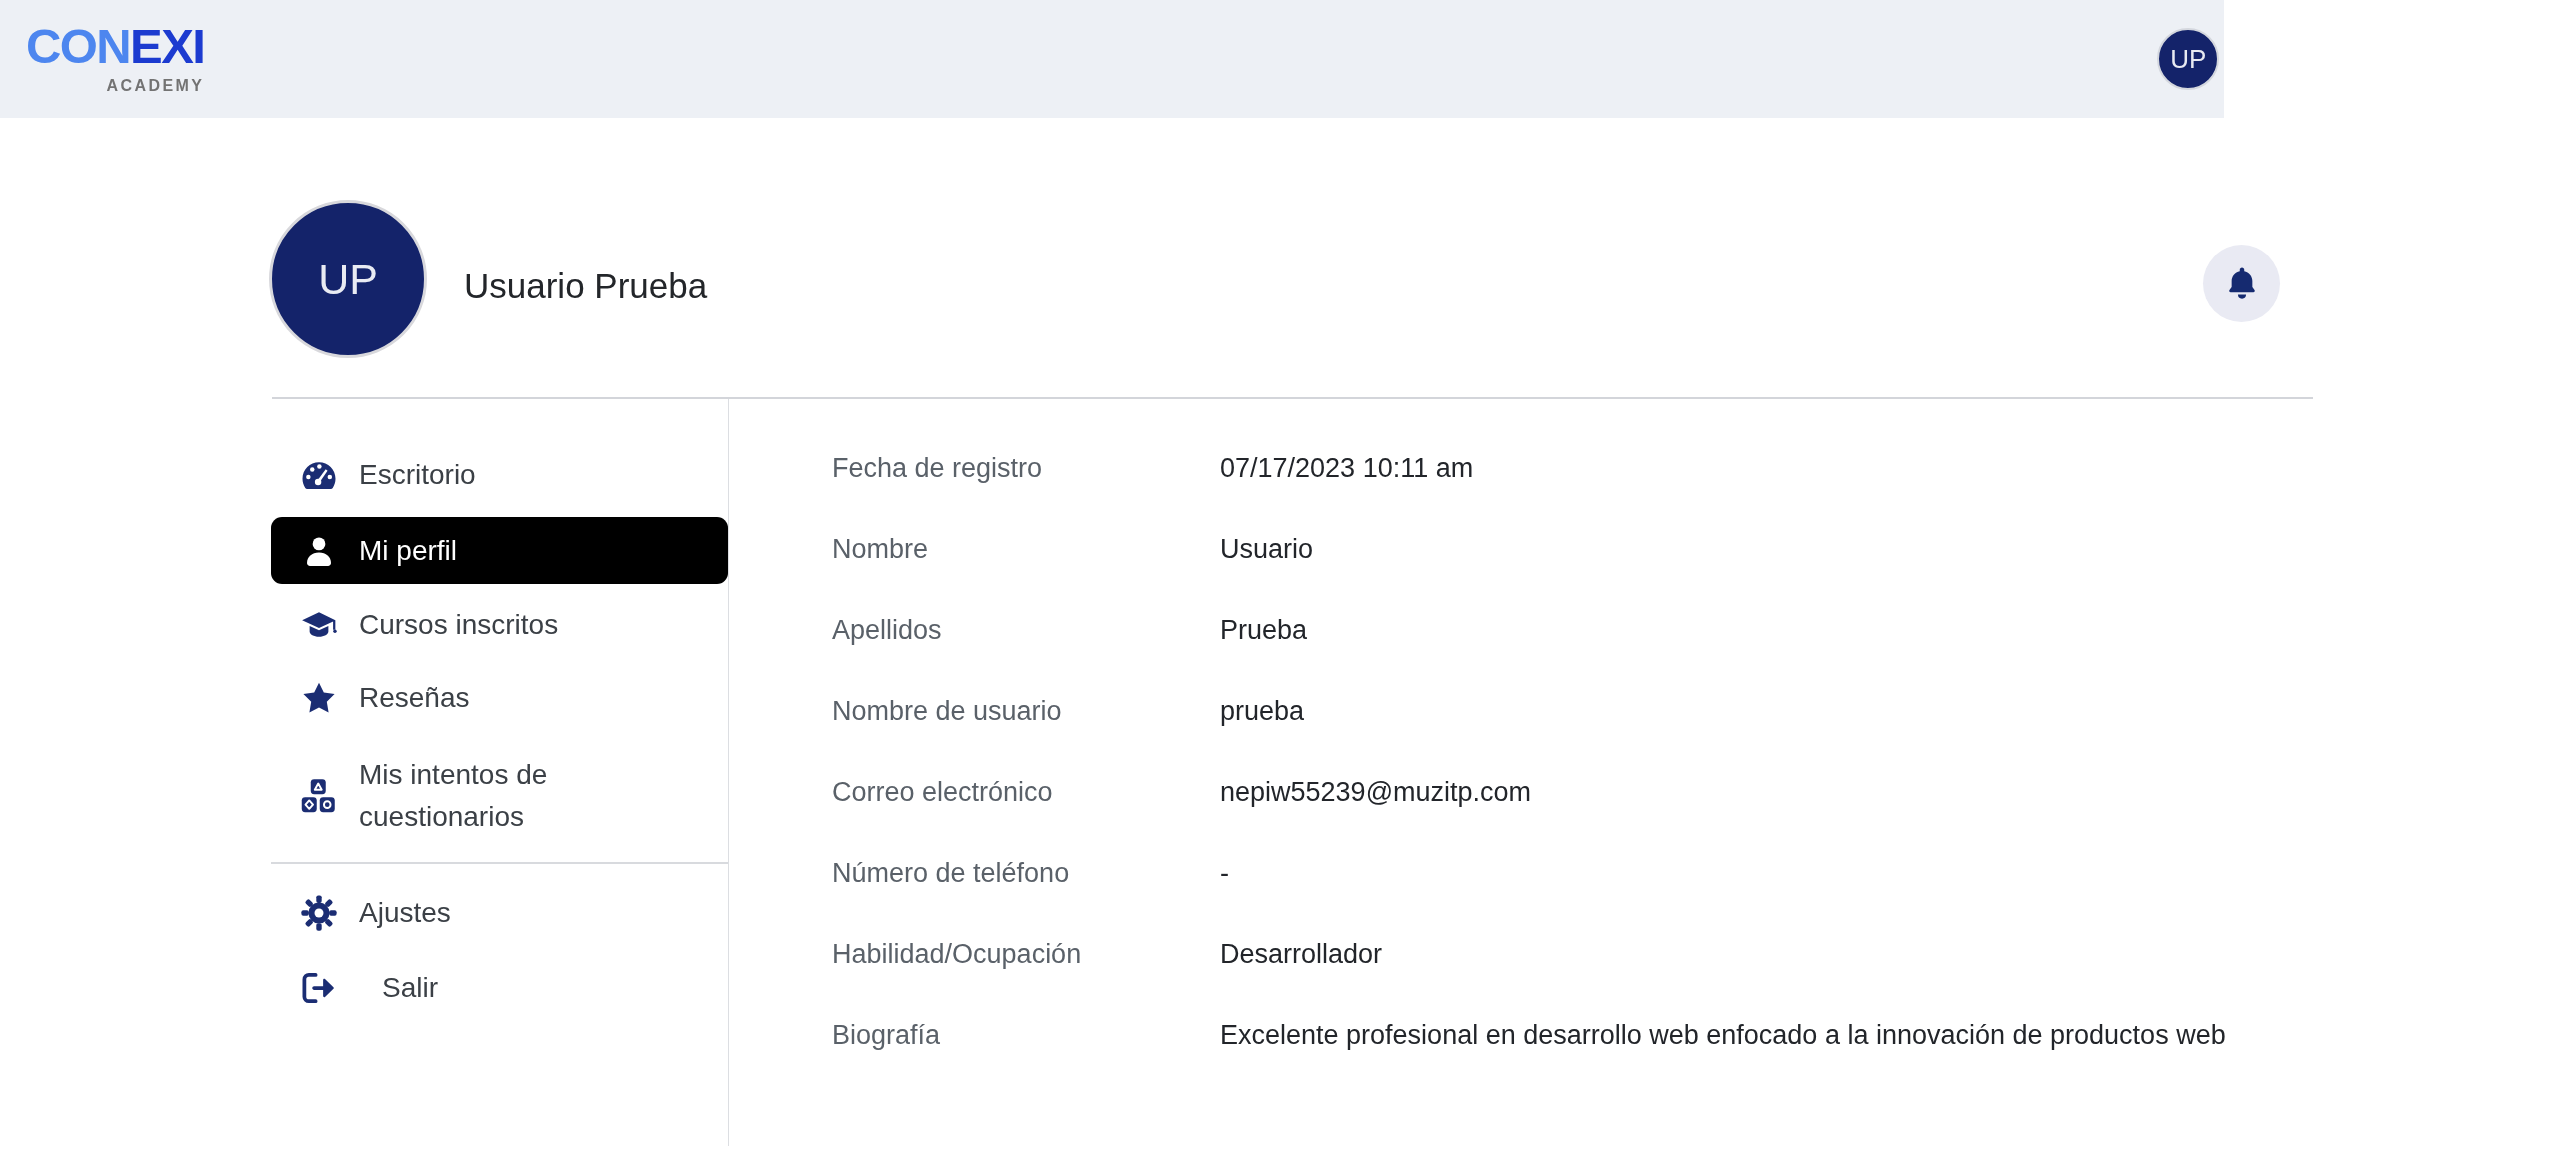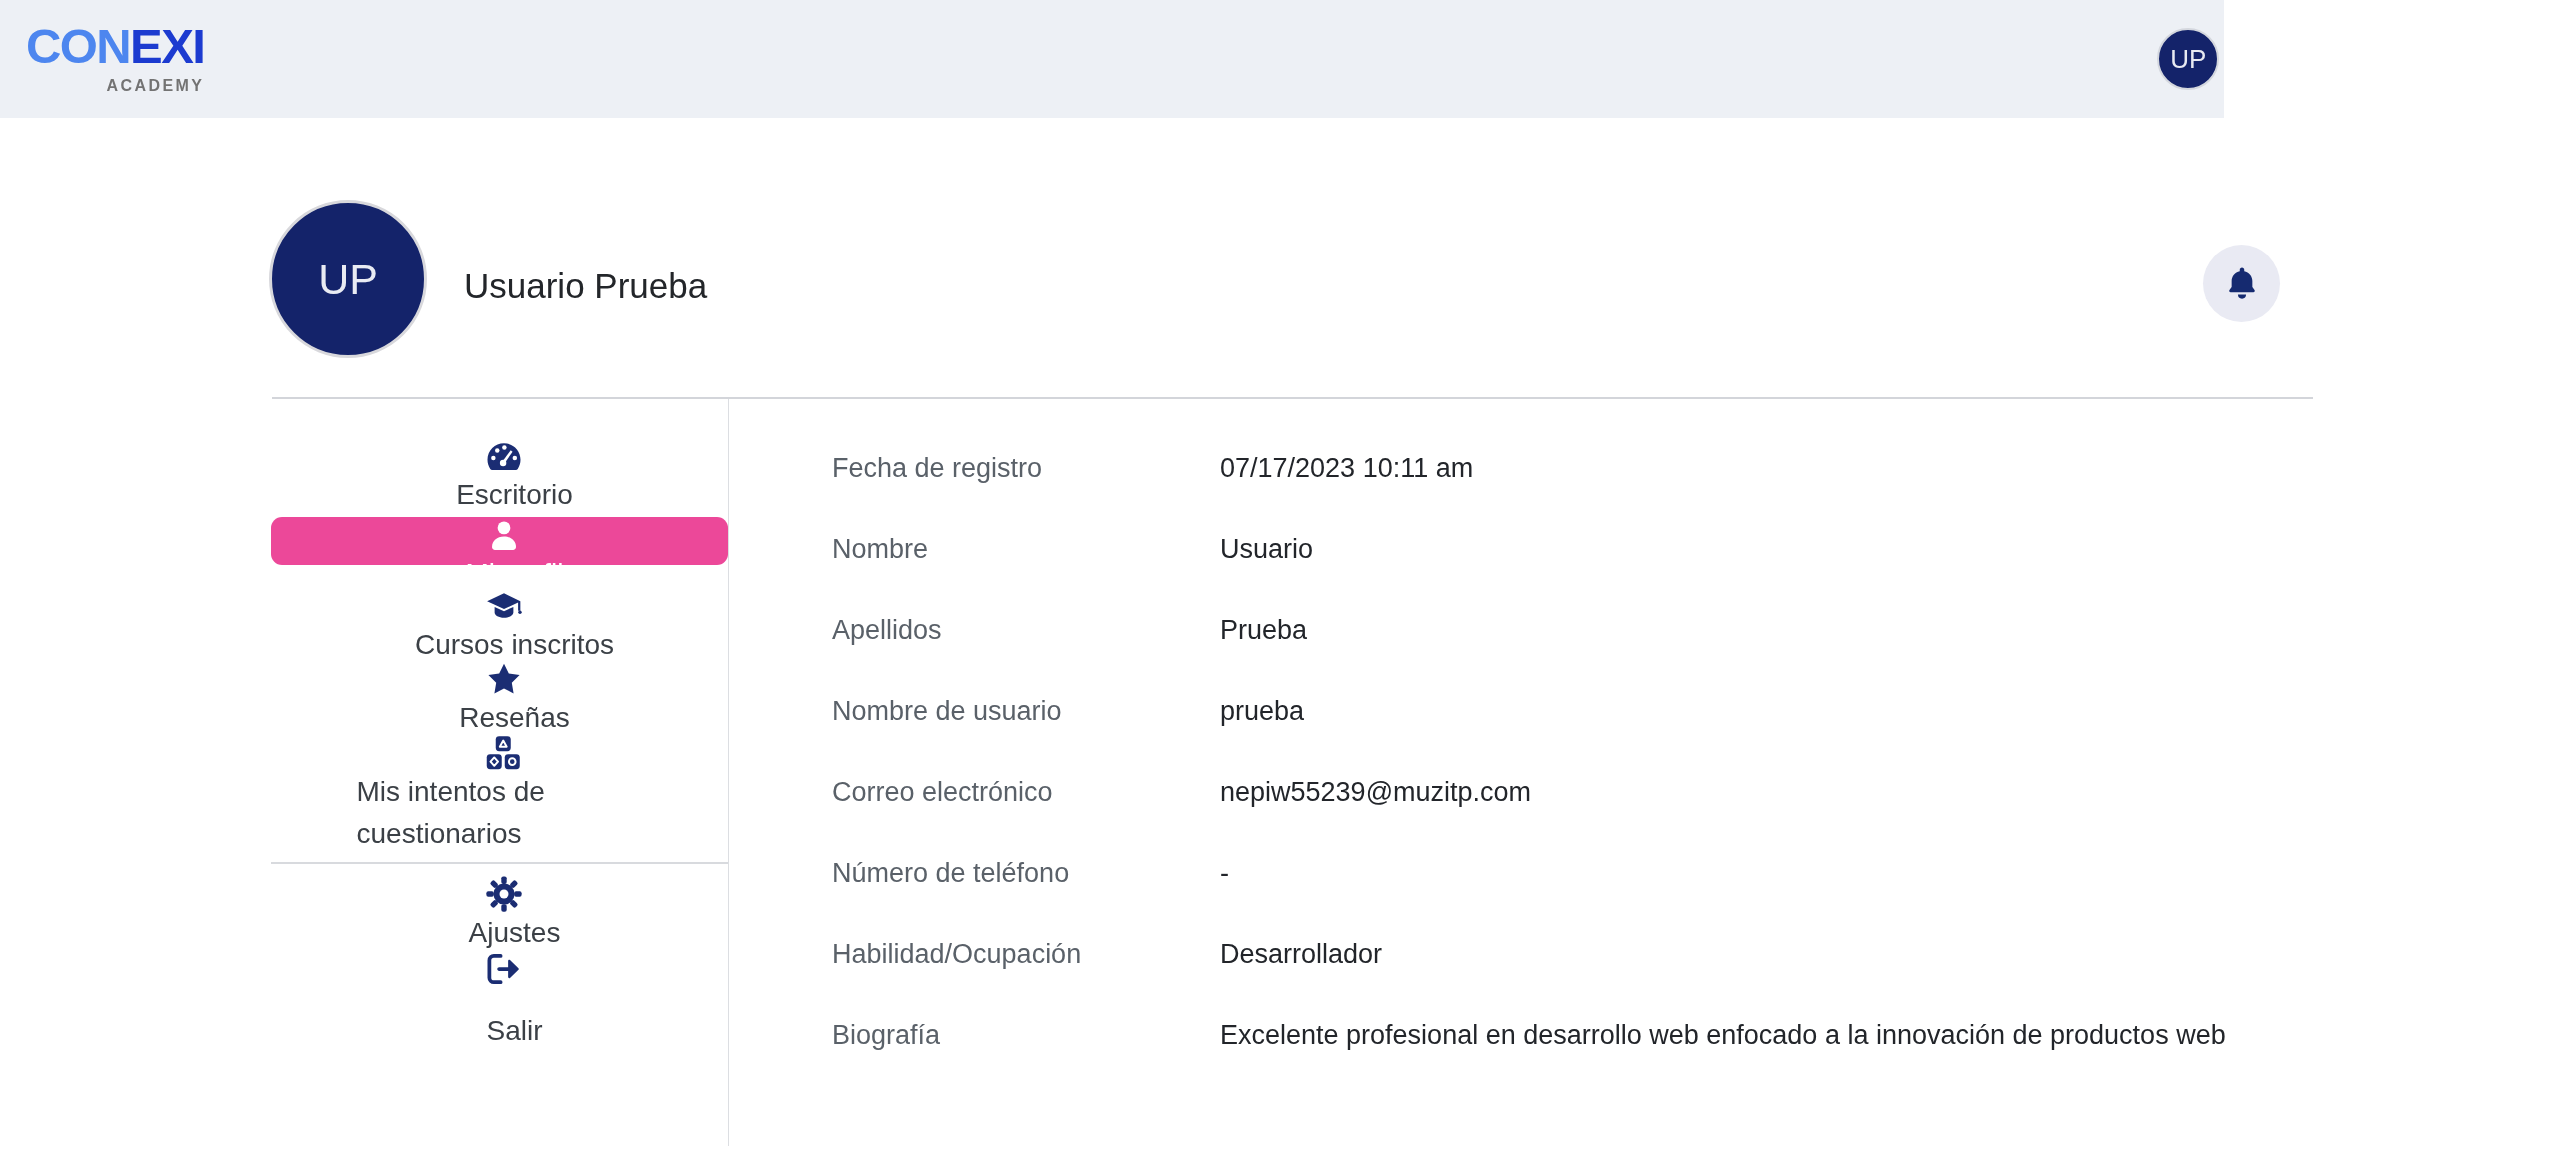--- a/index.html
+++ b/index.html
@@ -29,25 +29,25 @@
             background:#e9eaf3;display:flex;align-items:center;justify-content:center;cursor:pointer;}
   .bell-btn svg{width:36px;height:36px;color:#152a70;}
 
   
   .top-rule{position:absolute;left:272px;top:397px;width:2041px;height:2.4px;background:#d3d5da;}
 
   
   .sidebar{position:absolute;left:271px;top:399px;width:457px;height:747px;
            border-right:1.6px solid #dcdee2;box-sizing:content-box;}
   .side-item{position:absolute;left:0;width:457px;height:74px;display:flex;align-items:center;
-             padding-left:30px;box-sizing:border-box;font-size:28px;color:#3b4046;cursor:pointer;flex-direction:column;}
+             padding-left:30px;box-sizing:border-box;font-size:28px;color:#3b4046;cursor:pointer;}
   .side-icon{width:36px;height:36px;flex:0 0 36px;margin-right:22px;color:#1b2d73;
              display:flex;align-items:center;justify-content:center;}
   .side-icon svg{width:36px;height:36px;}
-  .side-item.active{background:#ec4899;color:#ffffff;border-radius:11px;height:48px;}
+  .side-item.active{background:#000000;color:#ffffff;border-radius:11px;height:67px;}
   .side-item.active .side-icon{color:#ffffff;}
   .side-label{max-width:316px;line-height:1.5;}
   .side-divider{position:absolute;left:0;top:463px;width:457px;height:1.6px;background:#d8dade;}
 
   .it-escritorio{top:39px;}
   .it-miperfil{top:118px;}
   .it-cursos{top:189px;}
   .it-resenas{top:262px;}
   .it-intentos{top:336px;height:122px;}
   .it-ajustes{top:477px;}

